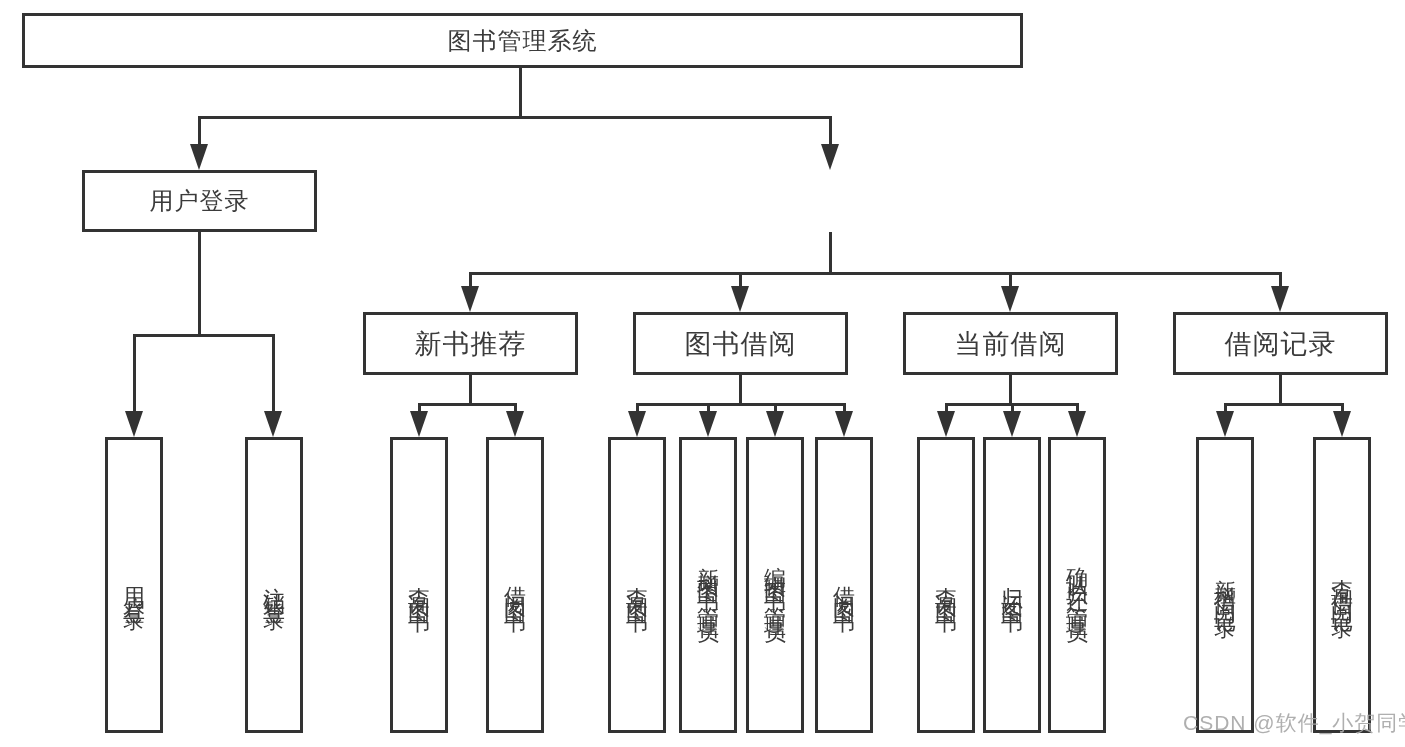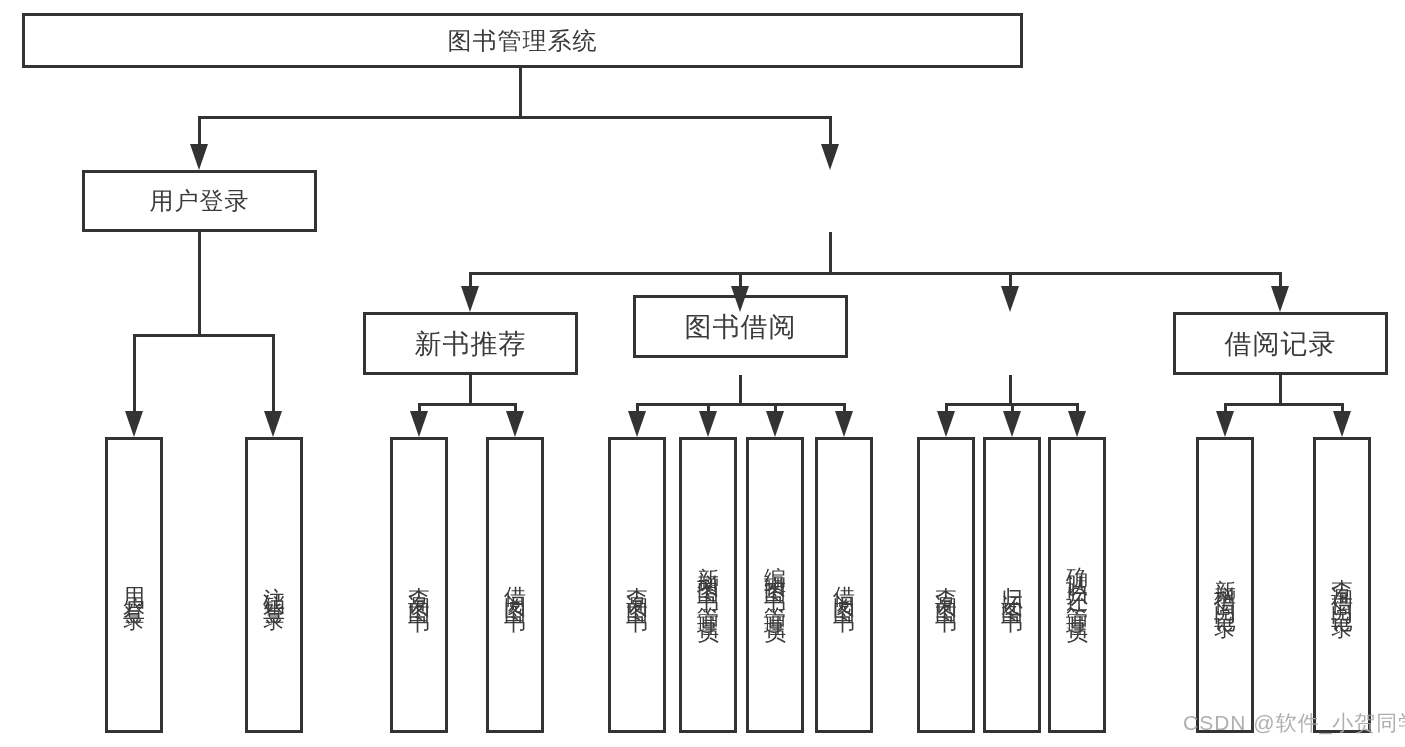--- a/index.html
+++ b/index.html
@@ -64,22 +64,25 @@
     <span>图书管理系统</span>
   </div>
 
   <div class="box h-label" style="left:82px;top:170px;width:235px;height:62px">
     <span>用户登录</span>
   </div>
 
   <div class="box mid-label" style="left:363px;top:312px;width:215px;height:63px">
     <span>新书推荐</span>
   </div>
-  <div class="box mid-label" style="left:633px;top:295px;width:215px;height:63px">
+  <div class="box mid-label" style="left:633px;top:312px;width:215px;height:63px">
     <span>图书借阅</span>
+  </div>
+  <div class="box mid-label" style="left:903px;top:312px;width:215px;height:63px">
+    <span>当前借阅</span>
   </div>
   <div class="box mid-label" style="left:1173px;top:312px;width:215px;height:63px">
     <span>借阅记录</span>
   </div>
 
   <div class="box v-label" style="left:105px;top:437px;width:58px;height:296px">
     <span>用户登录</span>
   </div>
   <div class="box v-label" style="left:245px;top:437px;width:58px;height:296px">
     <span>注销登录</span>

